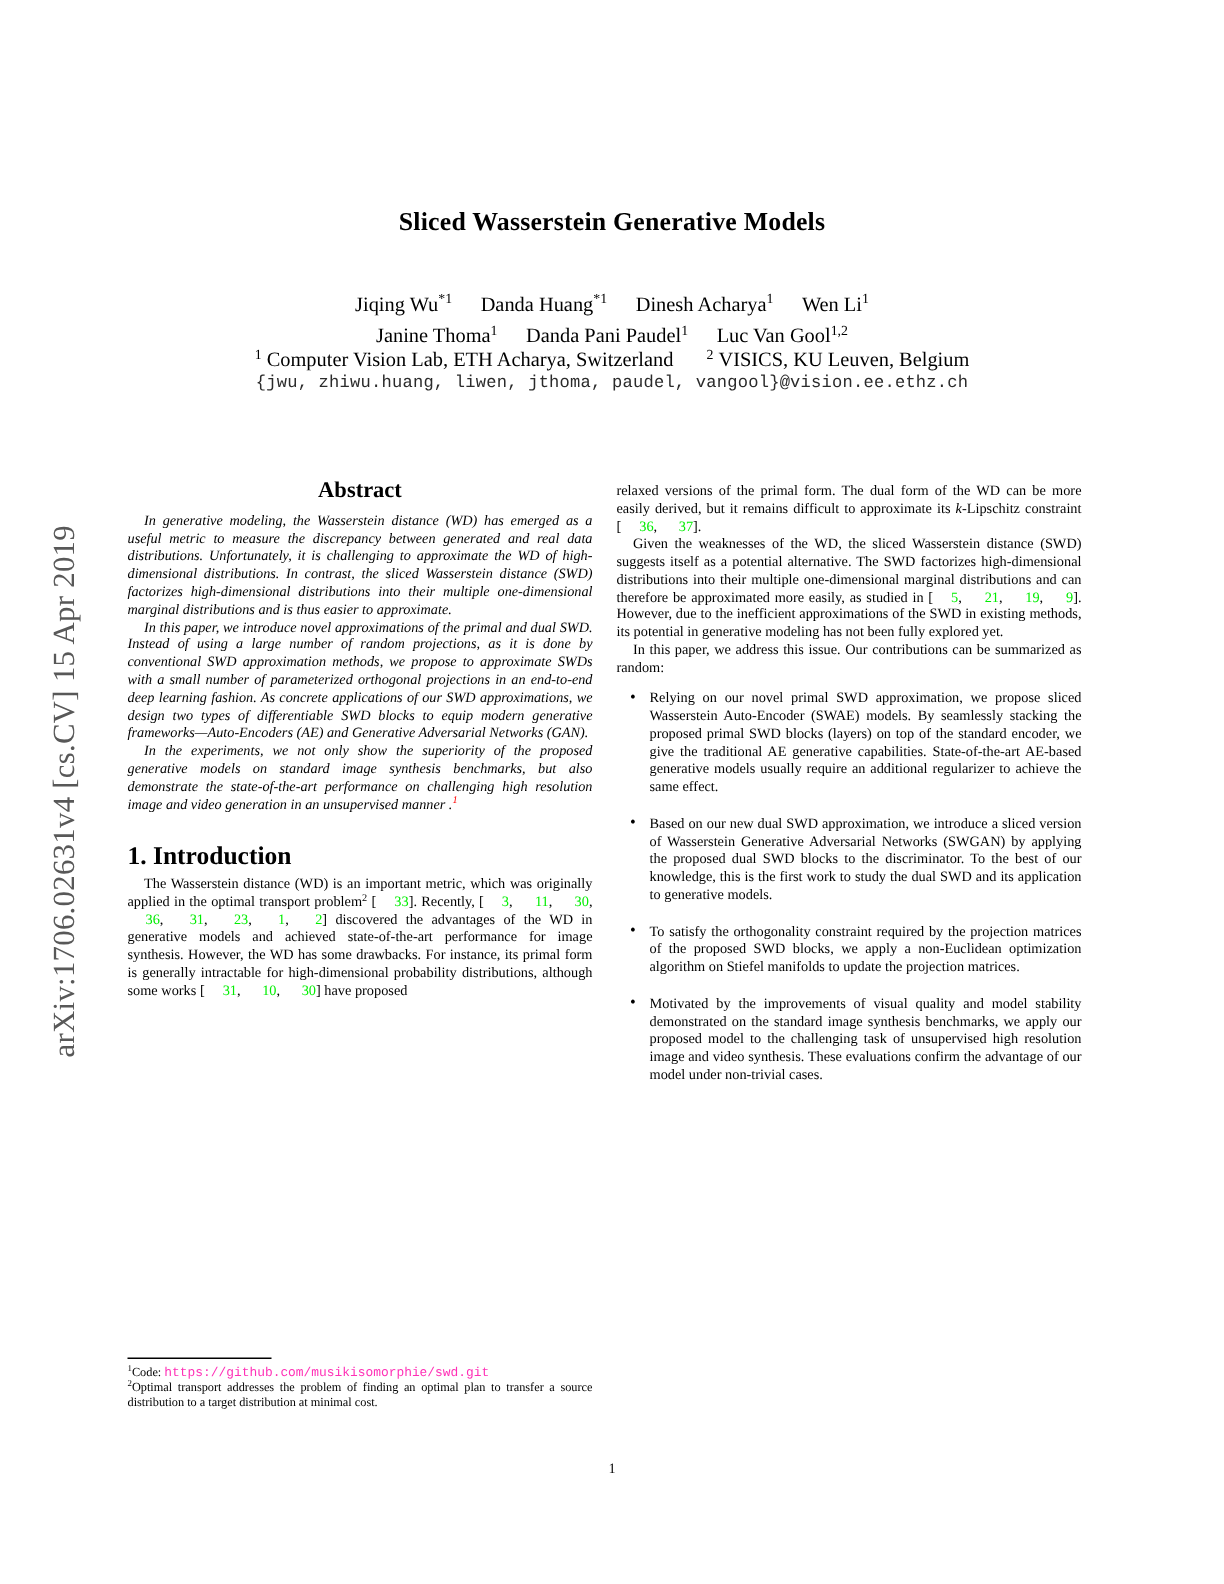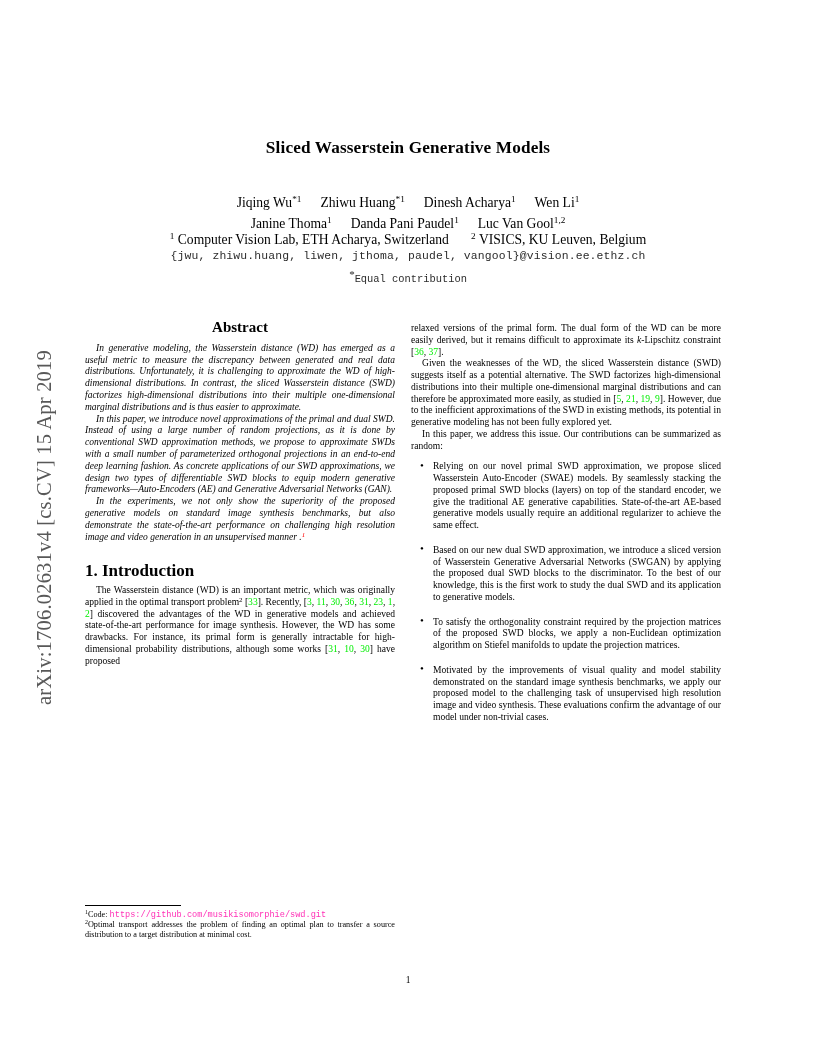--- a/index.html
+++ b/index.html
@@ -149,21 +149,21 @@
     text-align: left;
   }
 
   .body p {
     margin: 0;
     text-indent: 11px;
     text-align: justify;
   }
   .body p.noindent { text-indent: 0; }
 
-  .cite { color: #00ee00; }
+  .cite { color: #00ee00; padding-left: 12px; }
   .url  { color: #ff2fb6; font-family: "Liberation Mono", "DejaVu Sans Mono", monospace; font-size: 8.6px; }
   sup.fn { color: #ff0000; font-size: 0.72em; vertical-align: 0.5em; line-height: 0; }
   sup.fns { font-size: 0.72em; vertical-align: 0.5em; line-height: 0; }
   .mathit { font-style: italic; font-family: "Liberation Serif", serif; }
 
   
   ul.contrib {
     margin: 9px 0 0 0;
     padding: 0;
     list-style: none;
@@ -214,34 +214,33 @@
 <div id="arxiv-stamp">
   <div class="vtext">arXiv:1706.02631v4  [cs.CV]  15 Apr 2019</div>
 </div>
 
 <div id="page">
 
   <div id="paper-title">Sliced Wasserstein Generative Models</div>
 
   <div id="authors">
     <div class="aline">
-      <span>Jiqing Wu</span><sup class="m">*1</sup><span class="gap"></span><span>Zhiwu Huang</span><sup class="m">*1</sup><span class="gap"></span><span>Dinesh Acharya</span><sup class="m">1</sup><span class="gap"></span><span>Wen Li</span><sup class="m">1</sup>
+      <span>Jiqing Wu</span><sup class="m">*1</sup><span class="gap"></span><span>Danda Huang</span><sup class="m">*1</sup><span class="gap"></span><span>Dinesh Acharya</span><sup class="m">1</sup><span class="gap"></span><span>Wen Li</span><sup class="m">1</sup>
     </div>
     <div class="aline">
       <span>Janine Thoma</span><sup class="m">1</sup><span class="gap"></span><span>Danda Pani Paudel</span><sup class="m">1</sup><span class="gap"></span><span>Luc Van Gool</span><sup class="m">1,2</sup>
     </div>
   </div>
 
   <div id="affiliations">
     <sup class="m">1</sup>&nbsp;<span>Computer Vision Lab, ETH Acharya, Switzerland</span><span class="agap"></span><sup class="m">2</sup>&nbsp;<span>VISICS, KU Leuven, Belgium</span>
   </div>
 
   <div id="emails">{jwu, zhiwu.huang, liwen, jthoma, paudel, vangool}@vision.ee.ethz.ch</div>
 
-  <div id="equal-contrib"><span class="star">*</span><span>Equal contribution</span></div>
 
   <div class="col" id="col-left">
 
     <h2 class="abstract-head">Abstract</h2>
 
     <div class="abs">
       <p>In generative modeling, the Wasserstein distance (WD) has emerged as a useful metric to measure the discrepancy between generated and real data distributions. Unfortunately, it is challenging to approximate the WD of high-dimensional distributions. In contrast, the sliced Wasserstein distance (SWD) factorizes high-dimensional distributions into their multiple one-dimensional marginal distributions and is thus easier to approximate.</p>
       <p>In this paper, we introduce novel approximations of the primal and dual SWD. Instead of using a large number of random projections, as it is done by conventional SWD approximation methods, we propose to approximate SWDs with a small number of parameterized orthogonal projections in an end-to-end deep learning fashion. As concrete applications of our SWD approximations, we design two types of differentiable SWD blocks to equip modern generative frameworks—Auto-Encoders (AE) and Generative Adversarial Networks (GAN).</p>
       <p><span>In the experiments, we not only show the superiority of the proposed generative models on standard image synthesis benchmarks, but also demonstrate the state-of-the-art performance on challenging high resolution image and video generation in an unsupervised manner .</span><sup class="fn">1</sup></p>
     </div>

